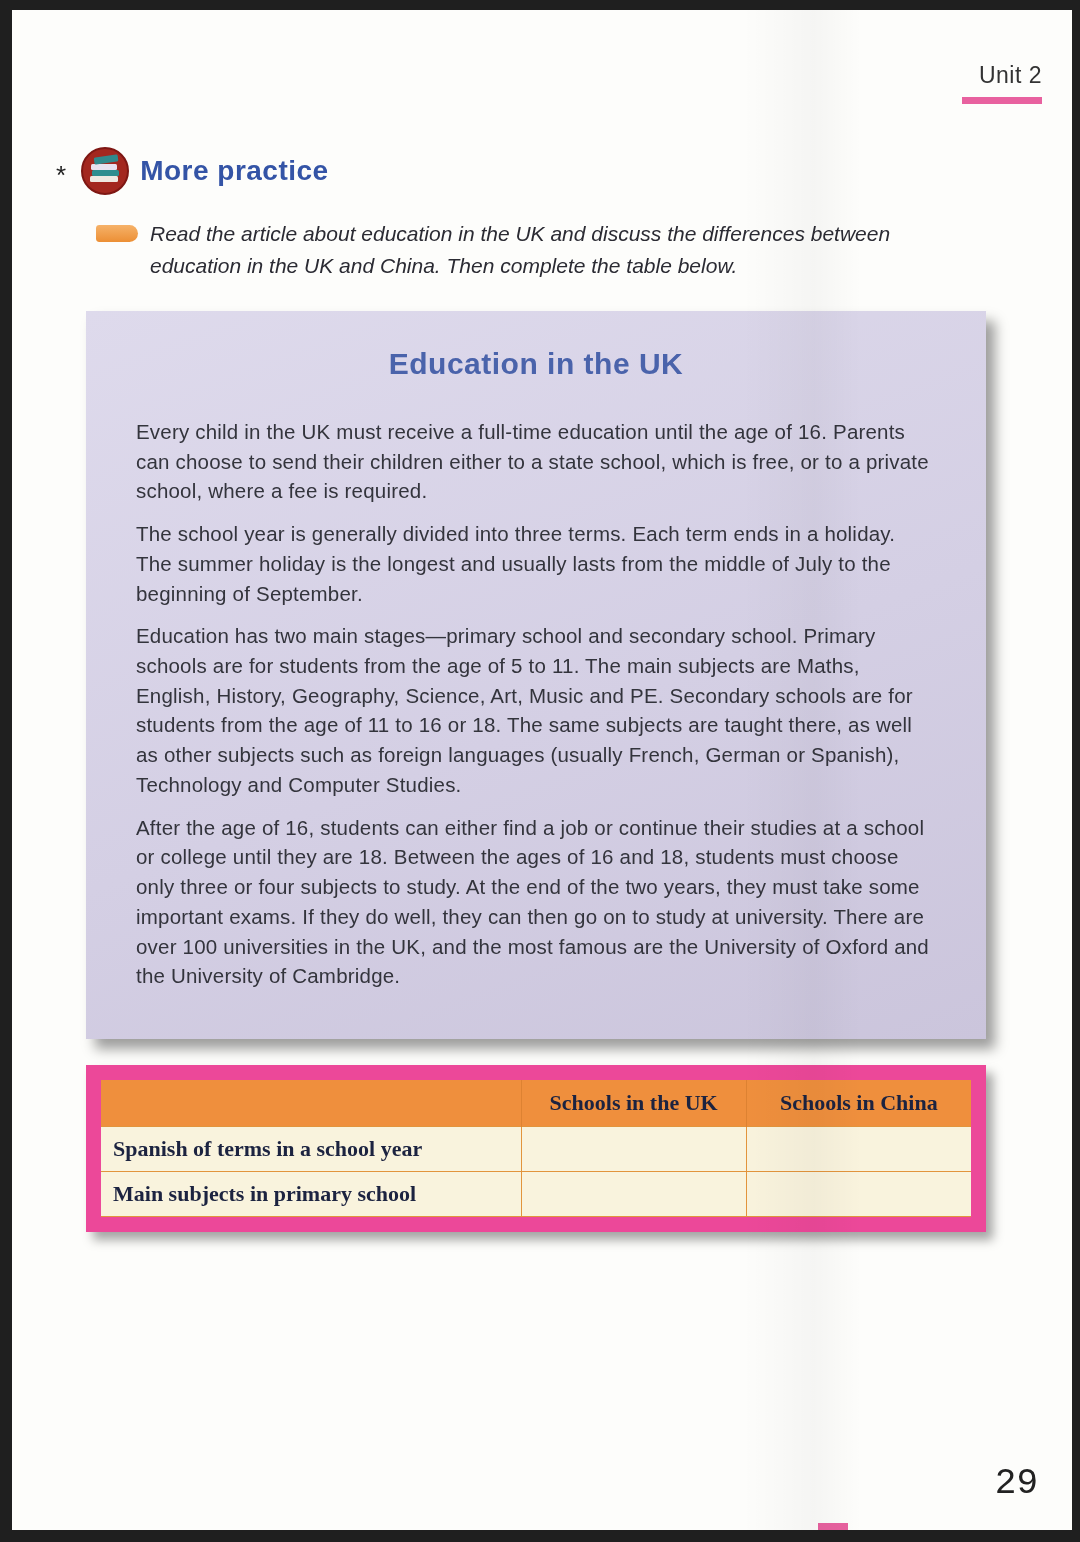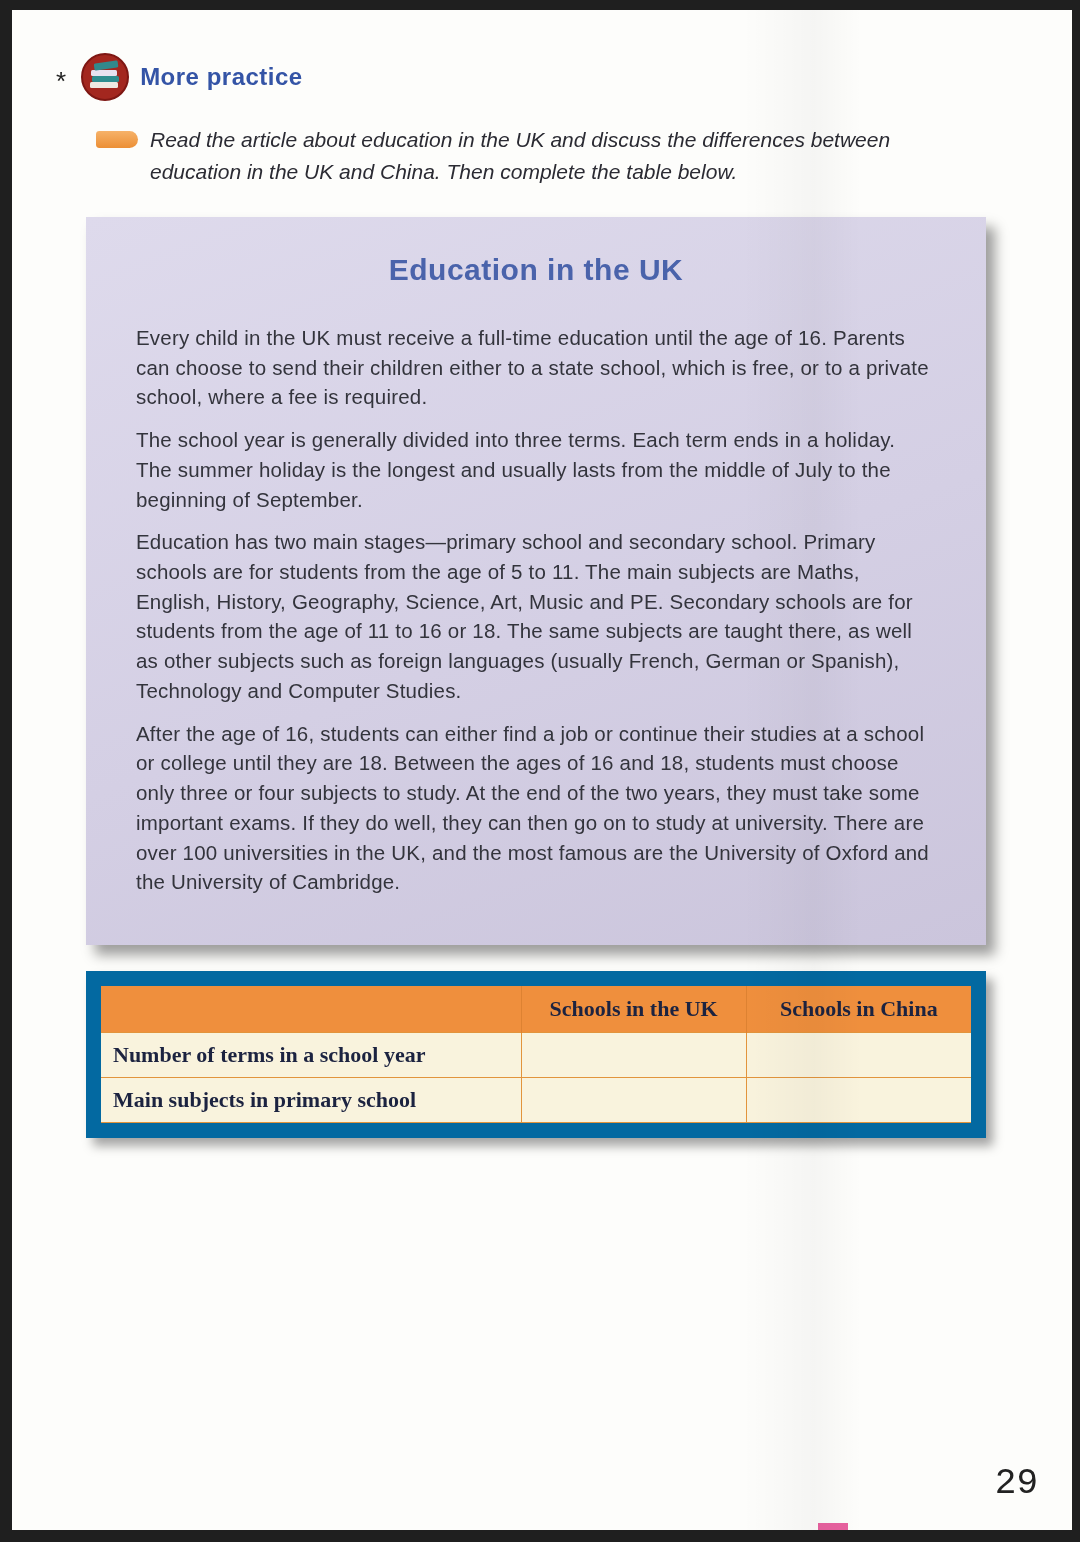--- a/index.html
+++ b/index.html
@@ -18,42 +18,42 @@
 
   
   .unit-wrap { padding-top: 52px; padding-right: 30px; text-align: right; }
   .unit-text { font-size: 23px; color: #333; letter-spacing: 0.5px; }
   .unit-bar  { width: 80px; height: 7px; background: #e8619f; margin: 8px 0 0 auto; }
 
   
   .section-head { display: flex; align-items: center; margin: 42px 0 0 44px; }
   .asterisk { font-size: 26px; color: #222; margin-right: 14px; line-height: 1; padding-top: 8px; }
   .books-icon { width: 50px; height: 50px; display: inline-block; margin-right: 10px; }
-  .section-title { font-size: 24px; font-weight: bold; color: #3454a6; letter-spacing: 0.5px; }
+  .section-title { font-size: 28px; font-weight: bold; color: #3454a6; letter-spacing: 0.5px; }
 
   
   .instruction { display: flex; margin: 22px 0 0 84px; }
   .pill { flex: 0 0 auto; width: 42px; height: 17px; margin: 7px 12px 0 0;
           background: linear-gradient(180deg, #f6b269, #ec8f35); border-radius: 4px 10px 10px 4px; }
   .instruction-text { font-size: 21px; font-style: italic; color: #2b2b33; max-width: 805px; line-height: 1.5; }
 
   
   .article {
     width: 900px; margin: 30px 0 0 74px; padding: 36px 50px 48px 50px;
     background: linear-gradient(160deg, #dedaec 0%, #d4cfe4 55%, #cbc5dc 100%);
     box-shadow: 9px 10px 12px rgba(0,0,0,0.38);
   }
   .article-title { text-align: center; font-size: 30px; font-weight: bold; color: #4a63ab; margin-bottom: 36px; letter-spacing: 0.5px; }
   .article p { font-size: 20.5px; color: #33343c; line-height: 1.45; margin-bottom: 13px; letter-spacing: 0.2px; }
   .article p:last-child { margin-bottom: 0; }
 
   
   .table-box {
     width: 900px; margin: 26px 0 0 74px; padding: 15px;
-    background: #0369a1; box-shadow: 7px 8px 10px rgba(0,0,0,0.35);
+    background: #ec4899; box-shadow: 7px 8px 10px rgba(0,0,0,0.35);
   }
   table { width: 100%; border-collapse: collapse; font-family: "Liberation Serif", serif; }
   th {
     background: #ef8f3d; color: #1c2340; font-size: 22px; font-weight: bold;
     padding: 10px 6px; text-align: center; border-left: 1px solid #dd8232;
   }
   th:first-child { border-left: none; }
   td { background: #f9f3dd; border-top: 1px solid #e2943c; border-left: 1px solid #e2943c;
        padding: 9px 12px; height: 43px; }
   td:first-child { border-left: none; }
@@ -65,20 +65,24 @@
   .page-num { position: absolute; right: 34px; bottom: 26px; font-size: 36px; color: #222;
               font-family: Liberation Mono, monospace; }
   .bottom-tick { position: absolute; left: 806px; bottom: 0; width: 30px; height: 7px; background: #e8619f; }
 </style>
 </head>
 <body>
 
 <div class="frame">
   <div class="page">
 
+    <div class="unit-wrap">
+      <div class="unit-text">Unit 2</div>
+      <div class="unit-bar"></div>
+    </div>
 
     <div class="section-head">
       <span class="asterisk">*</span>
       <span class="books-icon">
         <svg viewBox="0 0 50 50" width="50" height="50">
           <circle cx="25" cy="25" r="23" fill="#a3271f"></circle>
           <circle cx="25" cy="25" r="23" fill="none" stroke="#7e1713" stroke-width="2"></circle>
           <rect x="10" y="30" width="28" height="6" rx="1.5" fill="#efe9e2"></rect>
           <rect x="12" y="24" width="27" height="6" rx="1.5" fill="#2f8d8f"></rect>
           <rect x="11" y="18" width="26" height="6" rx="1.5" fill="#e8e2f0"></rect>
@@ -110,21 +114,21 @@
           </colgroup>
         <thead>
           <tr>
             <th></th>
             <th>Schools in the UK</th>
             <th>Schools in China</th>
           </tr>
         </thead>
         <tbody>
           <tr>
-            <td class="row-label">Number of terms in a school year</td>
+            <td class="row-label">Spanish of terms in a school year</td>
             <td></td>
             <td></td>
           </tr>
           <tr>
             <td class="row-label">Main subjects in primary school</td>
             <td></td>
             <td></td>
           </tr>
         </tbody>
       </table>

